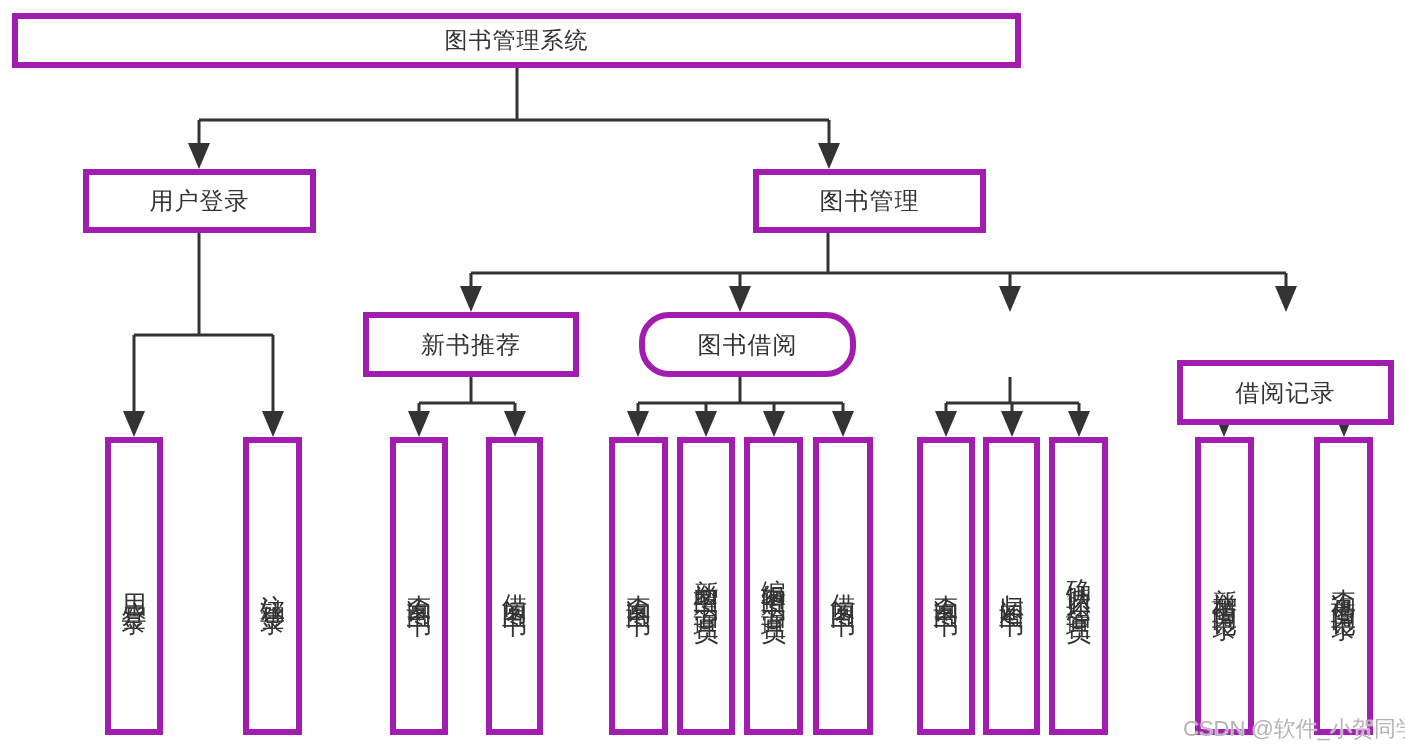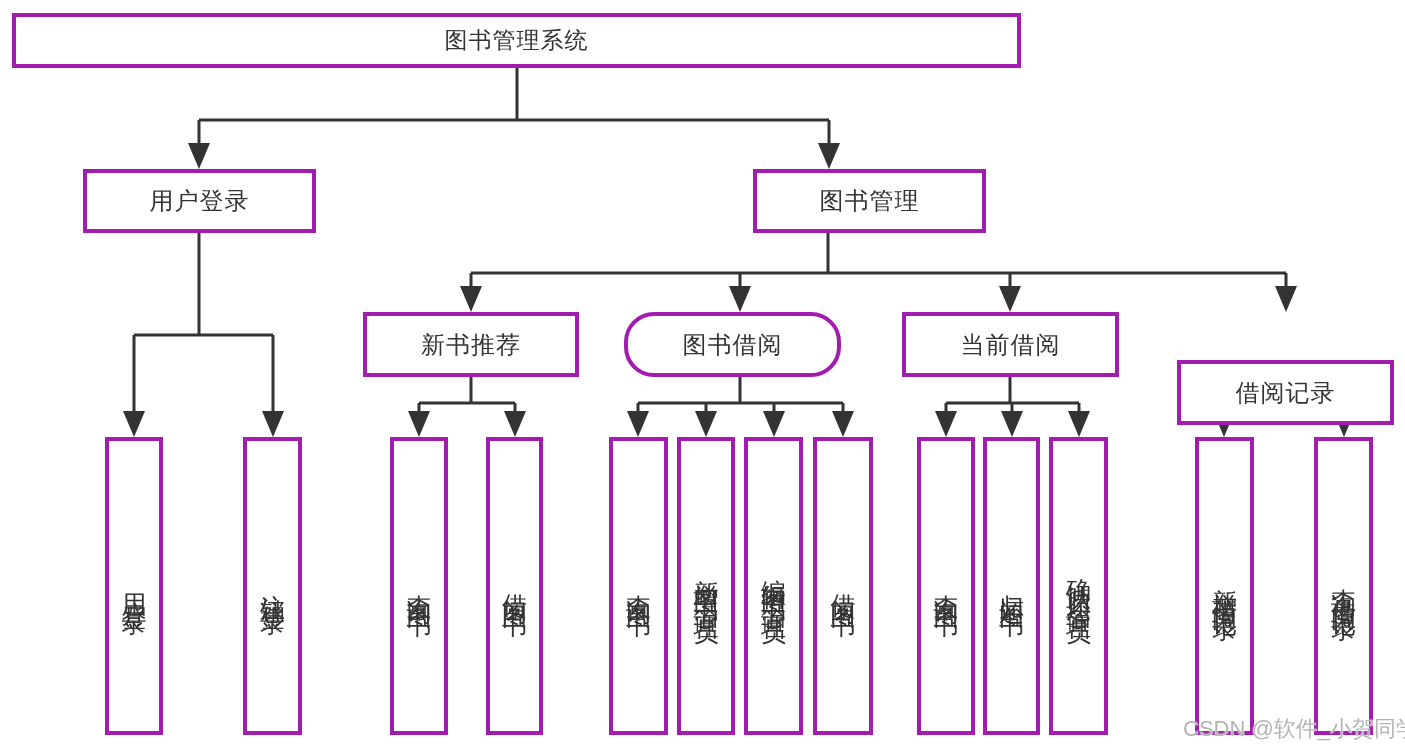--- a/index.html
+++ b/index.html
@@ -9,21 +9,21 @@
     background:#ffffff;
     font-family:"Liberation Sans","DejaVu Sans",sans-serif;
     color:#333333;
     overflow:hidden;
   }
   svg.connectors{position:absolute;left:0;top:0;z-index:1;}
   .node{
     position:absolute;
     box-sizing:border-box;
     background:#ffffff;
-    border:4px solid #a21caf;
+    border:6px solid #a21caf;
     display:flex;
     align-items:center;
     justify-content:center;
     z-index:2;
     text-align:center;
   }
   .hnode{font-size:24px;letter-spacing:1px;}
   .root{font-size:23px;}
   .leaf{
     top:437px;height:298px;width:58px;
@@ -92,25 +92,22 @@
   <div class="node hnode" style="left:83px;top:169px;width:233px;height:64px;">
     <span>用户登录</span>
   </div>
   <div class="node hnode" style="left:712px;top:169px;width:233px;height:64px;margin-left:41px;">
     <span>图书管理</span>
   </div>
 
   <div class="node hnode" style="left:363px;top:312px;width:216px;height:65px;">
     <span>新书推荐</span>
   </div>
-  <div class="node hnode" style="left:624px;top:312px;width:217px;height:65px;border-radius:30px;">
+  <div class="node hnode" style="left:639px;top:312px;width:217px;height:65px;border-radius:30px;">
     <span>图书借阅</span>
-  </div>
-  <div class="node hnode" style="left:902px;top:312px;width:217px;height:65px;">
-    <span>当前借阅</span>
   </div>
   <div class="node hnode" style="left:1177px;top:312px;width:217px;height:65px;margin-top:48px;">
     <span>借阅记录</span>
   </div>
 
   <div class="node leaf" style="left:105px;">
     <span class="vtext">用户登录</span>
   </div>
   <div class="node leaf" style="left:243px;width:59px;">
     <span class="vtext">注销登录</span>

